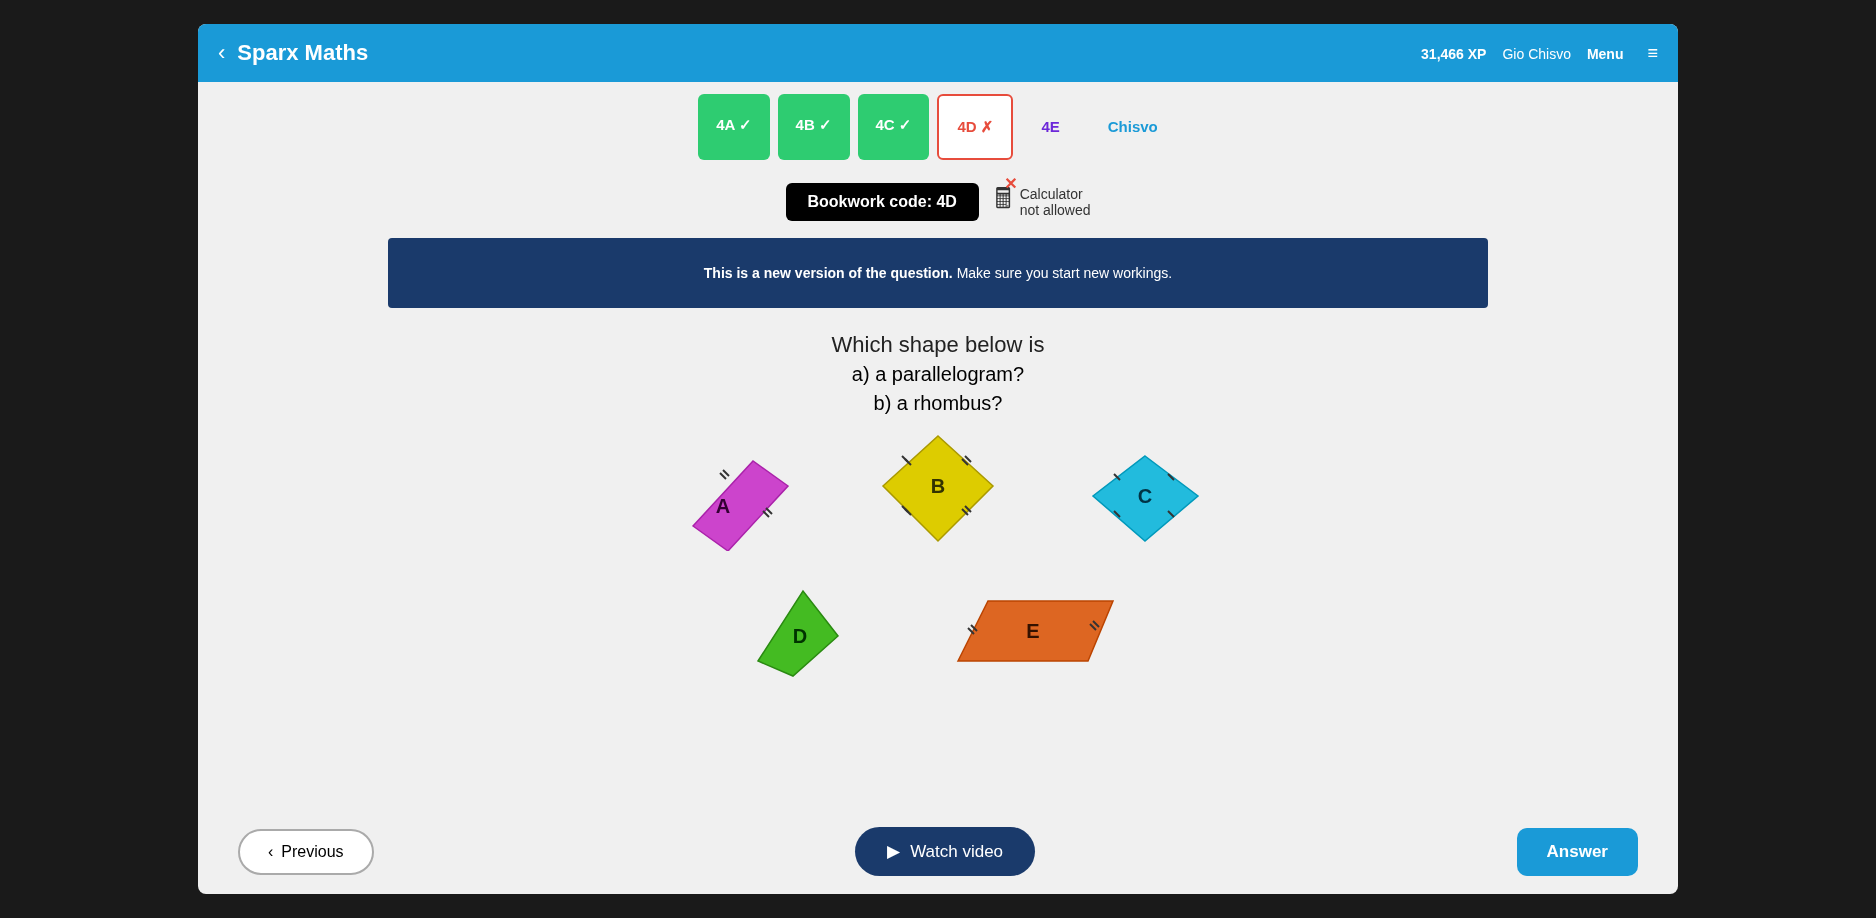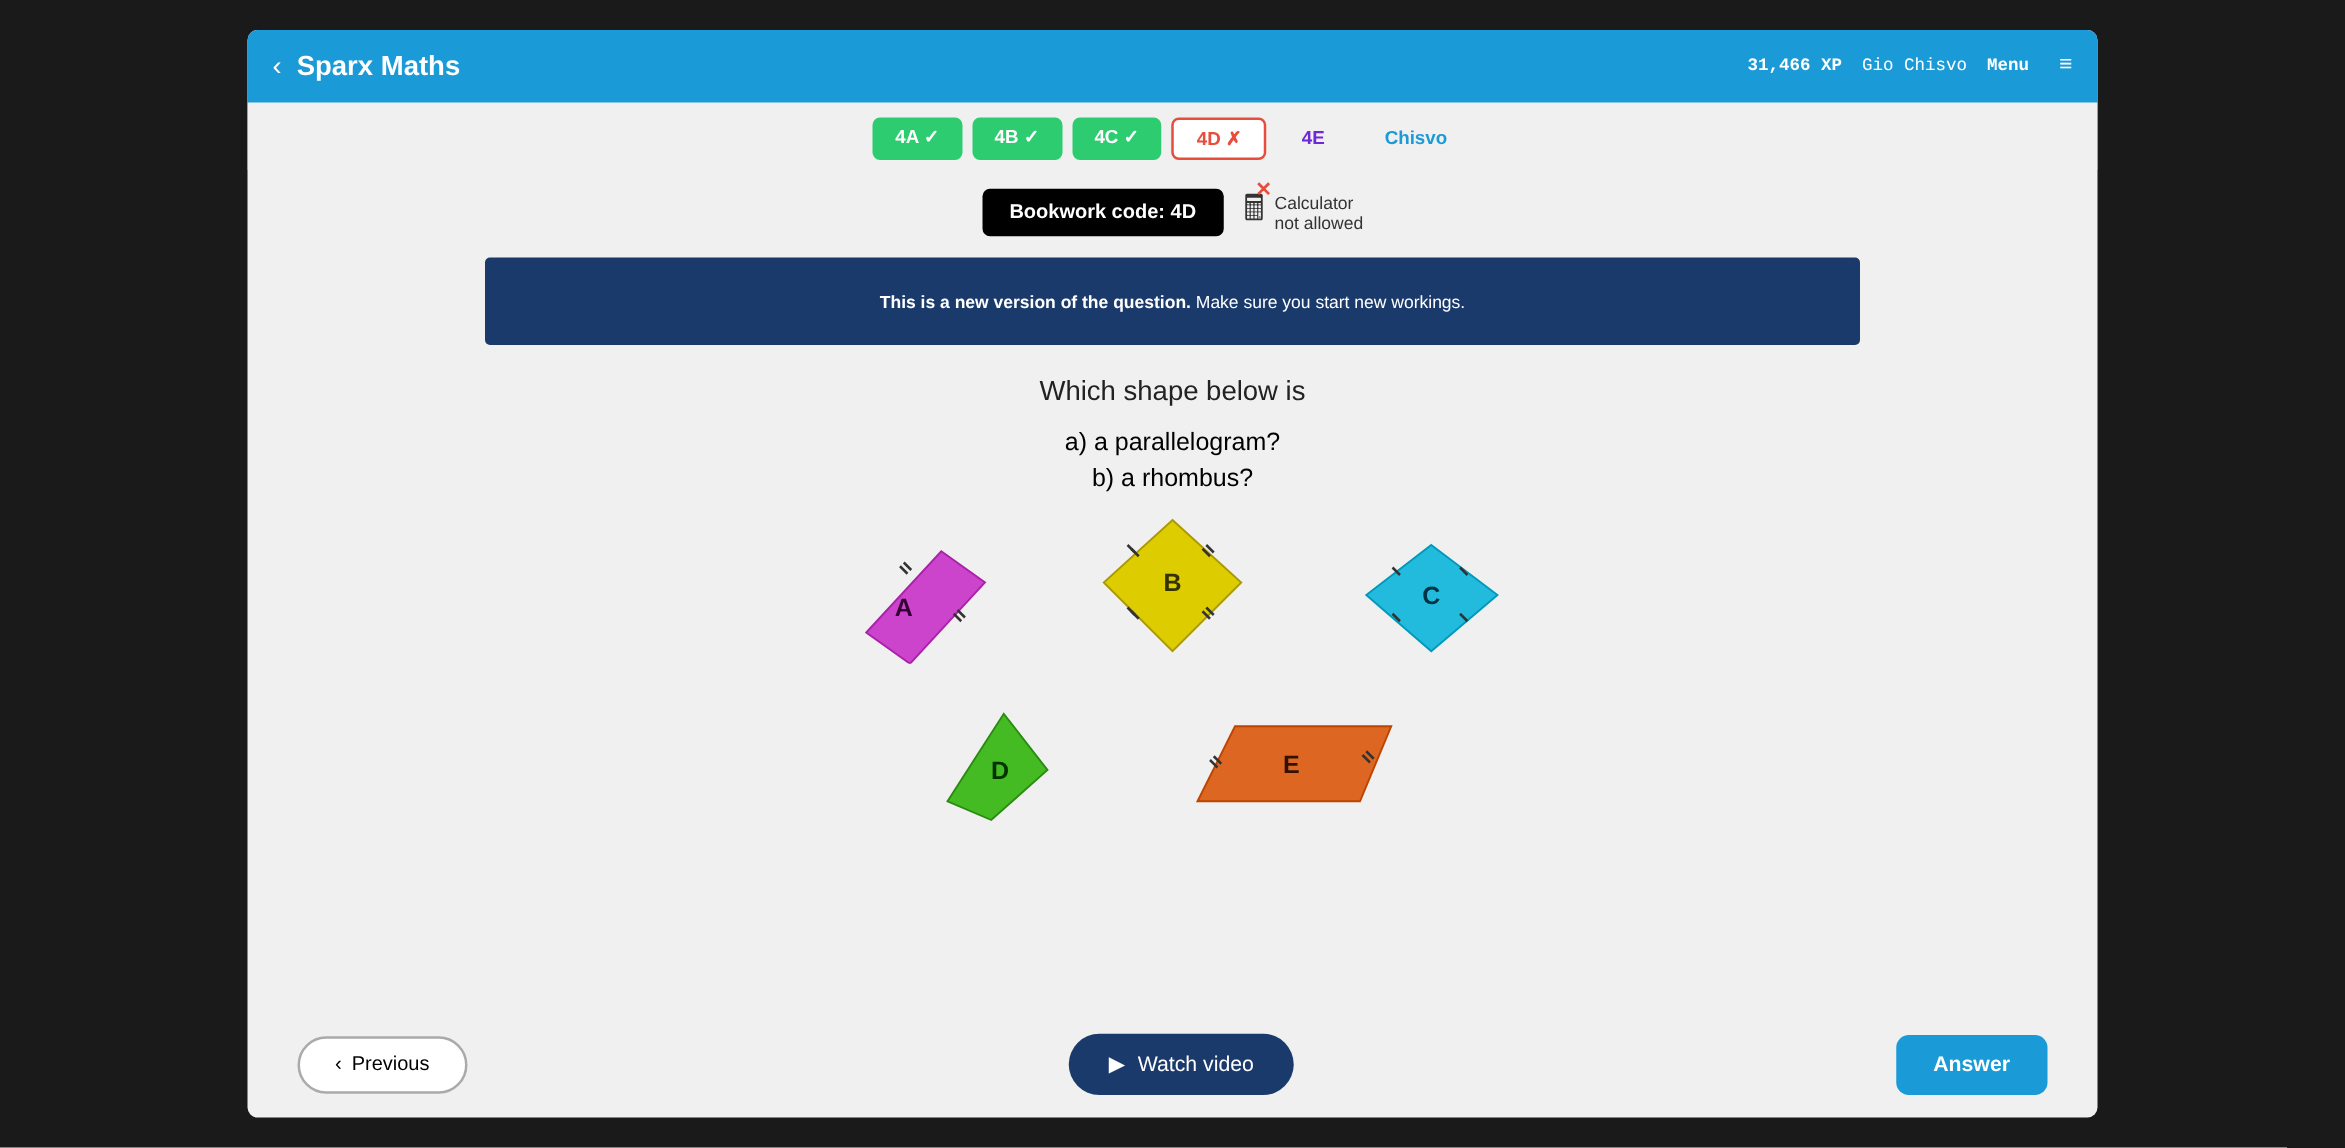--- a/index.html
+++ b/index.html
@@ -43,41 +43,40 @@
     .header-right {
       position: absolute;
       right: 20px;
       top: 50%;
       transform: translateY(-50%);
       display: flex;
       align-items: center;
       gap: 16px;
       color: white;
       font-size: 14px;
-      font-family: Liberation Mono, monospace;
     }
     .xp-label { font-weight: bold; }
     .menu-btn {
       display: flex;
       align-items: center;
       gap: 24px;
       cursor: pointer;
       font-weight: bold;
     }
     .menu-lines { font-size: 18px; }
 
     .tabs-bar {
       background: #f0f0f0;
       display: flex;
       justify-content: center;
       padding: 12px 0 8px 0;
       gap: 8px;
     }
     .tab {
-      padding: 6px 18px;
+      padding: 22px 18px;
       border-radius: 6px;
       font-weight: bold;
       font-size: 15px;
       cursor: pointer;
     }
     .tab-green {
       background: #2ecc71;
       color: white;
     }
     .tab-active-red {
@@ -146,21 +145,21 @@
       max-width: 1100px;
       text-align: center;
       margin-bottom: 18px;
     }
     .new-version-banner strong { font-weight: bold; }
 
     .question-text {
       text-align: center;
       font-size: 22px;
       color: #222;
-      margin-bottom: 12px;
+      margin-bottom: 0;
       line-height: 1.7;
     }
     .question-sub {
       text-align: center;
       font-size: 20px;
       color: #000000;
       margin-bottom: 6px;
     }
 
     .shapes-area {

